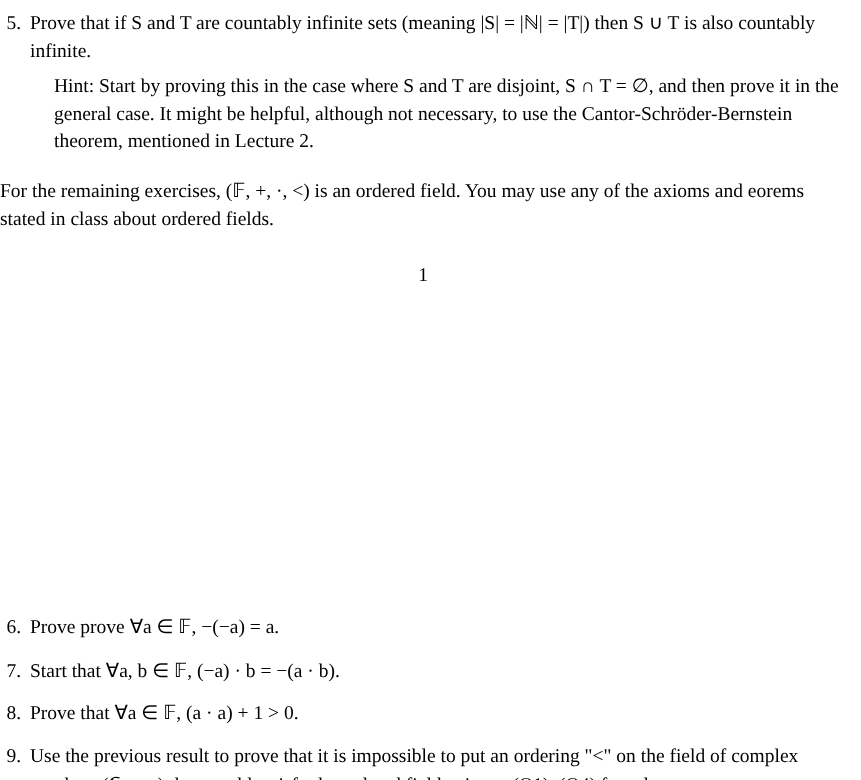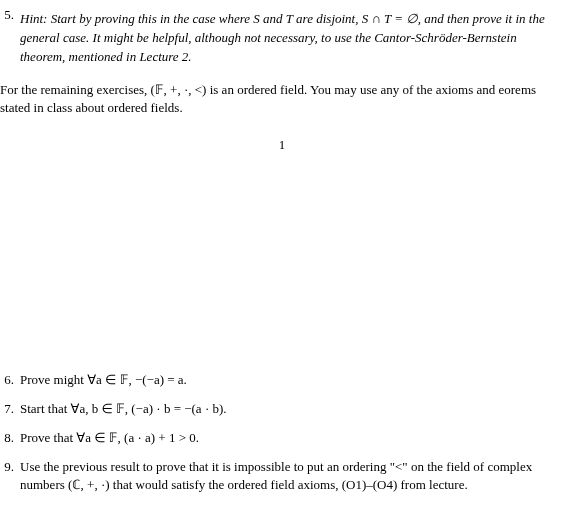--- a/index.html
+++ b/index.html
@@ -26,22 +26,22 @@
     .num {
       width: 20px;
       flex-shrink: 0;
       text-align: right;
       padding-right: 6px;
     }
     .body {
       flex: 1;
     }
     .hint {
-      font-style: italic;
       margin-top: 4px;
+      margin-left: 16px;
     }
     .section-note {
       margin: 14px 0 14px 0;
       padding-left: 0;
     }
     .page-num {
       text-align: center;
       margin: 18px 0 18px 0;
     }
     .gap {
@@ -51,35 +51,36 @@
       font-family: "Times New Roman", Times, serif;
     }
   </style>
 </head>
 <body>
 
 <div class="problem">
   <div class="problem-item">
     <div class="num">5.</div>
     <div class="body">
+      <div class="math">Prove that if S and T are countably infinite sets (meaning |S| = |ℕ| = |T|) then S ∪ T is also countably infinite.</div>
       <div class="hint math">Hint: Start by proving this in the case where S and T are disjoint, S ∩ T = ∅, and then prove it in the general case. It might be helpful, although not necessary, to use the Cantor-Schröder-Bernstein theorem, mentioned in Lecture 2.</div>
     </div>
   </div>
 </div>
 
 <div class="section-note math">For the remaining exercises, (𝔽, +, ·, &lt;) is an ordered field. You may use any of the axioms and eorems stated in class about ordered fields.</div>
 
 <div class="page-num">1</div>
 
 <div class="gap"></div>
 
 <div class="problem">
   <div class="problem-item">
     <div class="num">6.</div>
-    <div class="body math">Prove might ∀a ∈ 𝔽, −(−a) = a.</div>
+    <div class="body math">Prove prove ∀a ∈ 𝔽, −(−a) = a.</div>
   </div>
 </div>
 
 <div class="problem">
   <div class="problem-item">
     <div class="num">7.</div>
     <div class="body math">Start that ∀a, b ∈ 𝔽, (−a) · b = −(a · b).</div>
   </div>
 </div>
 

